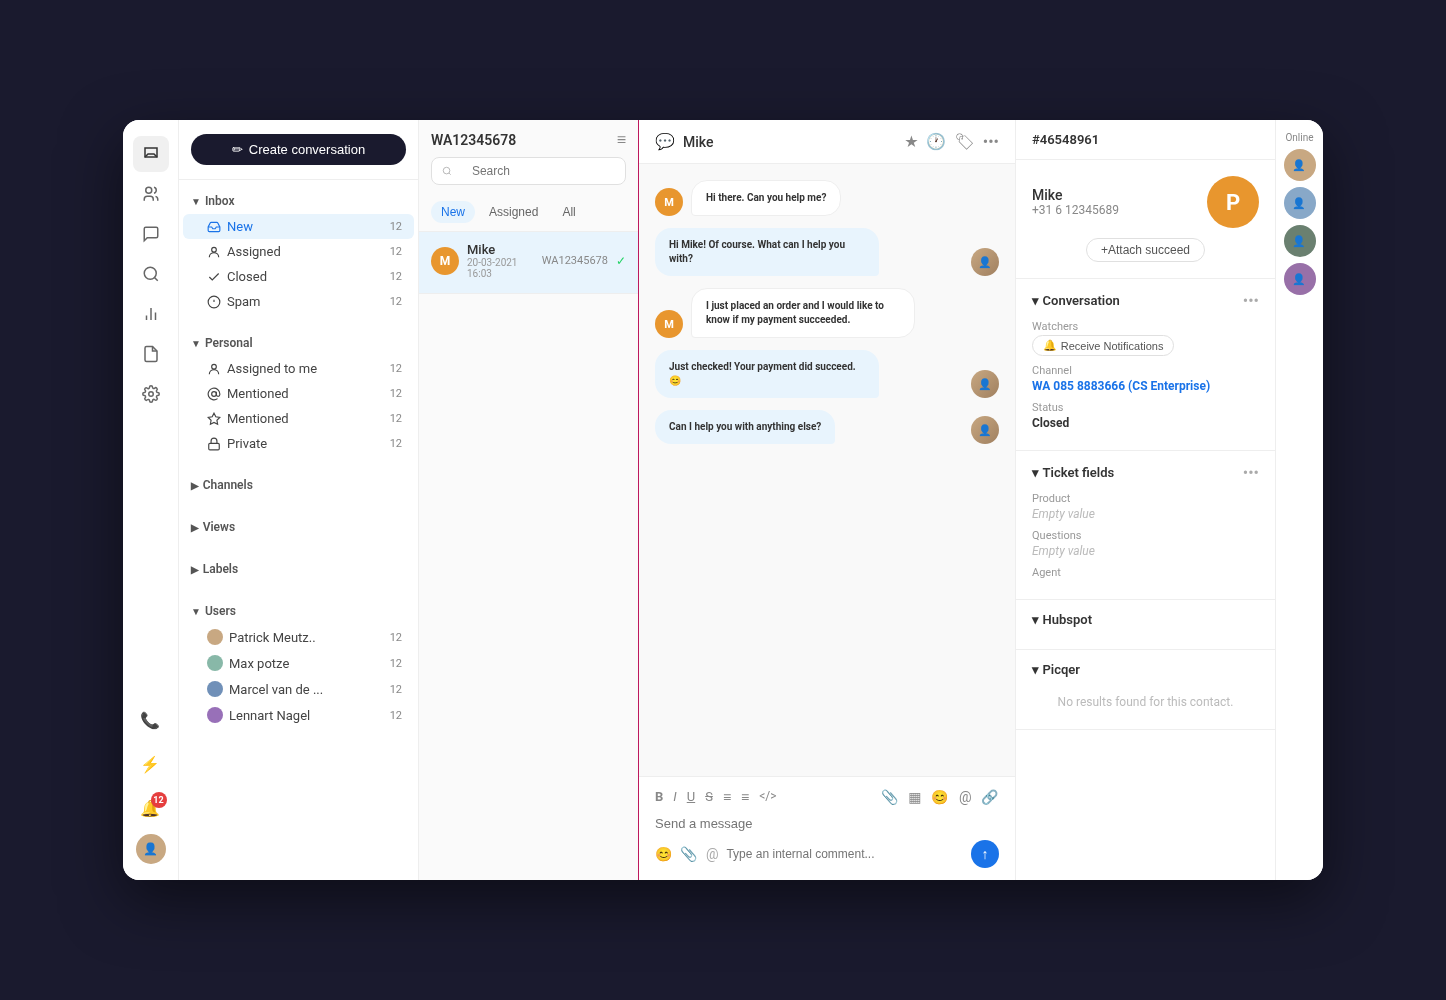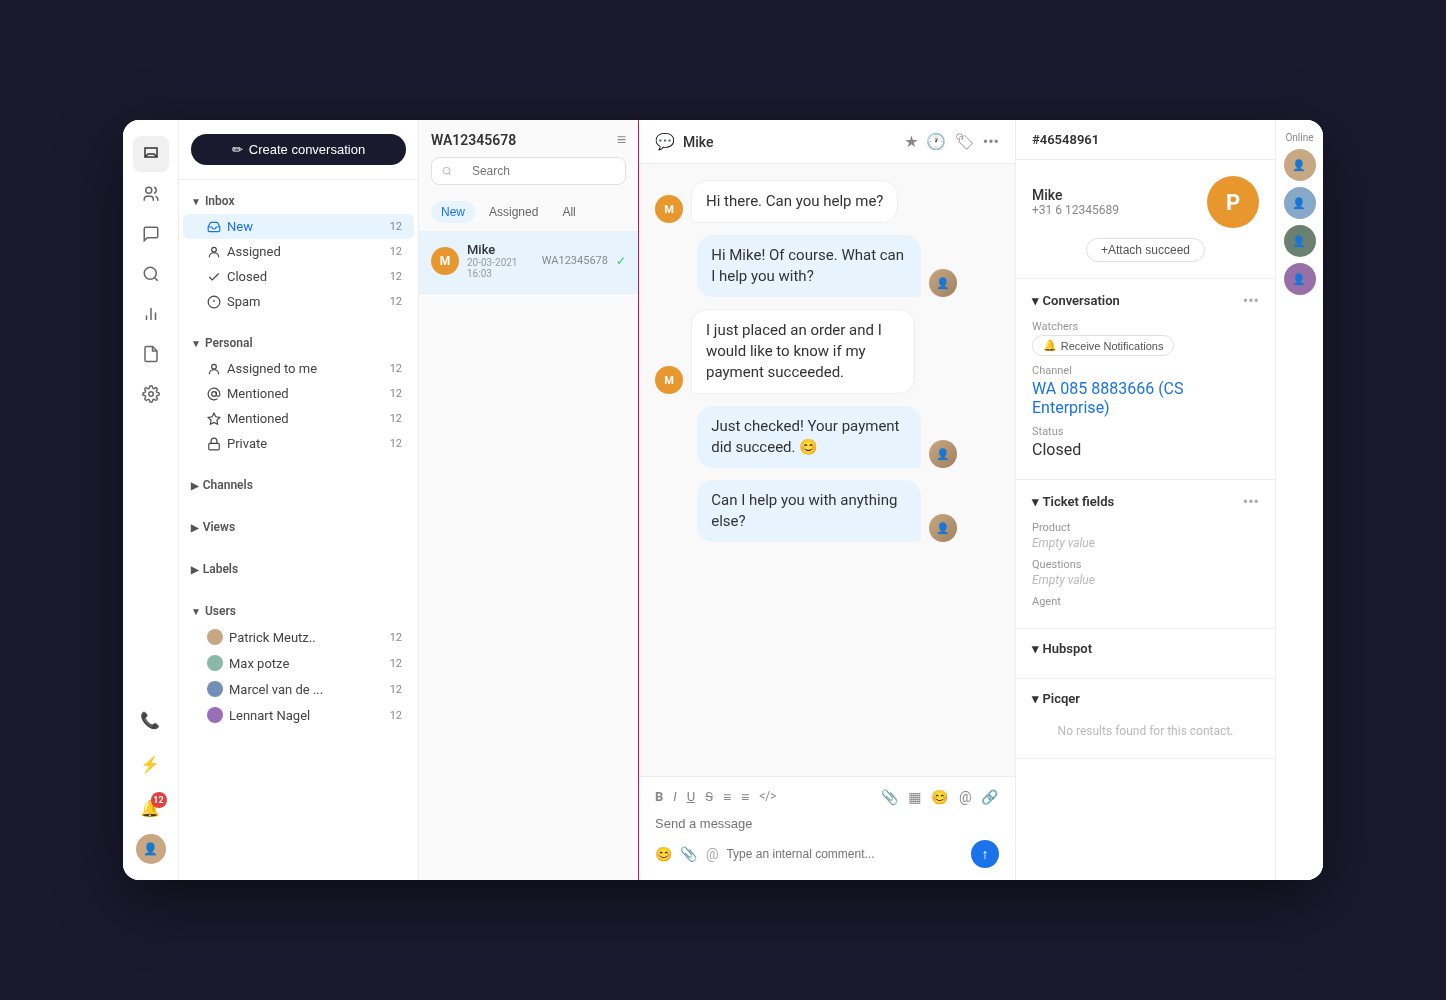--- a/index.html
+++ b/index.html
@@ -221,27 +221,28 @@
       flex-direction: column;
       gap: 12px;
       background: #f9f9f9;
     }
     .msg-row {
       display: flex;
       align-items: flex-end;
       gap: 8px;
     }
     .msg-row.incoming { justify-content: flex-start; }
-    .msg-row.outgoing { justify-content: center; }
+    .msg-row.outgoing { justify-content: space-between; }
     .msg-bubble {
       max-width: 65%;
       padding: 10px 14px;
       border-radius: 16px;
-      font-size: 15px;
+      font-size: 10px;
       line-height: 1.4;
+      font-weight: bold;
     }
     .msg-bubble.incoming {
       background: #fff;
       border: 1px solid #eee;
       border-bottom-left-radius: 4px;
       color: #333;
     }
     .msg-bubble.outgoing {
       background: #e8f4fd;
       border-bottom-right-radius: 4px;
@@ -365,21 +366,21 @@
     .panel-section-title {
       font-size: 13px;
       font-weight: 600;
       color: #333;
       display: flex;
       align-items: center;
       gap: 4px;
     }
     .panel-field { margin-bottom: 8px; }
     .panel-field-label { font-size: 11px; color: #999; margin-bottom: 2px; }
-    .panel-field-value { font-size: 16px; color: #333; }
+    .panel-field-value { font-size: 12px; color: #333; font-weight: bold; }
     .panel-field-value.link { color: #1a73e8; }
     .watchers-row {
       display: flex;
       align-items: center;
       gap: 6px;
       margin-bottom: 8px;
     }
     .receive-notif-btn {
       display: flex;
       align-items: center;

